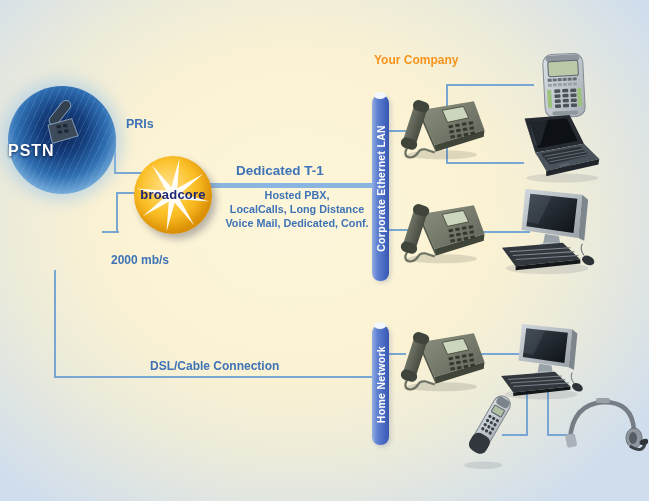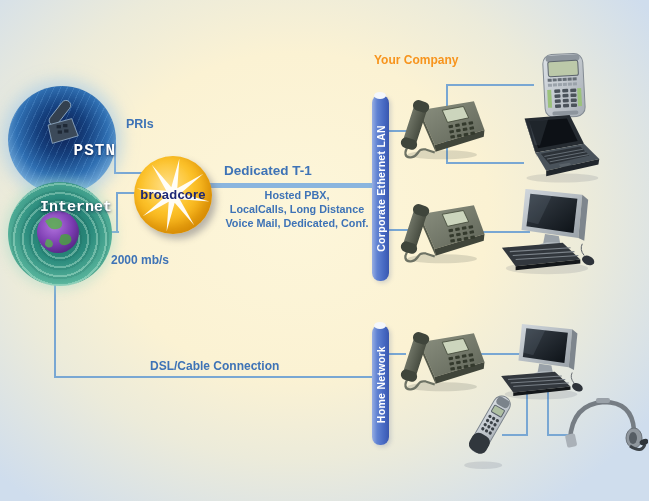--- a/index.html
+++ b/index.html
@@ -30,22 +30,22 @@
   #pstn-globe{left:8px; top:86px; width:108px; height:108px;
     background:radial-gradient(circle at 50% 42%, #0d1f52 0%, #15407e 30%, #2f6fb2 55%, #7fb3de 78%, #c3ddf0 92%, rgba(200,225,245,0) 99%);
     box-shadow:0 0 16px 6px rgba(150,195,235,.55);}
   #pstn-globe .tex{position:absolute; inset:0; border-radius:50%;
     background:repeating-linear-gradient(115deg, rgba(140,200,255,.16) 0 1px, transparent 1px 6px);}
   #internet-globe{left:8px; top:182px; width:104px; height:104px;
     background:radial-gradient(circle at 50% 45%, #1a6b60 0%, #2a8a7c 40%, #57b39b 70%, #bfe3d2 88%, rgba(200,230,215,0) 98%);
     box-shadow:0 0 12px 4px rgba(160,215,200,.45);}
   #internet-globe .tex{position:absolute; inset:0; border-radius:50%;
     background:repeating-radial-gradient(circle at 50% 55%, rgba(225,255,235,.30) 0 2px, rgba(20,80,70,.12) 2px 4px, transparent 4px 9px);}
-  .globe .glabel{position:absolute; width:100%; text-align:right; color:#fff; font-weight:bold;
-    text-shadow:0 1px 3px rgba(5,20,60,.85);font-family:Liberation Mono, monospace;}
+  .globe .glabel{position:absolute; width:100%; text-align:left; color:#fff; font-weight:bold;
+    text-shadow:0 1px 3px rgba(5,20,60,.85);}
   
   #broadcore{position:absolute; left:134px; top:156px; width:78px; height:78px; border-radius:50%;
     background:radial-gradient(circle at 42% 38%, #ffe08a 0%, #fcc22a 40%, #f4a70c 72%, #e19107 100%);
     box-shadow:4px 5px 7px rgba(100,100,110,.45), inset -5px -7px 12px rgba(185,115,0,.5);}
   #broadcore .star{position:absolute; inset:0;}
   #broadcore .wordmark{position:absolute; top:31px; width:100%; text-align:center;
     font-size:13px; font-weight:bold; color:#1d2776; letter-spacing:.2px;}
   .dev{position:absolute;}
   #svc-block{position:absolute; left:215px; top:188px; width:164px; text-align:center;
     font-size:10.8px; line-height:14px; font-weight:bold; color:#3e73b6;}
@@ -255,41 +255,31 @@
       <g fill="#1f2936">
         <rect x="21" y="27" width="4" height="3"></rect>
           <rect x="27" y="26" width="4" height="3"></rect>
         <rect x="22" y="32" width="4" height="3"></rect>
           <rect x="28" y="31" width="4" height="3"></rect>
       </g>
     </svg>
     <div class="glabel" style="top:56px;font-size:16px;letter-spacing:1px">PSTN</div>
   </div>
 
-  <div class="globe" id="internet-globe">
-    <div class="tex"></div>
-    <svg style="position:absolute;left:27px;top:27px" width="46" height="46" viewBox="0 0 46 46">
-      <circle cx="23" cy="23" r="21" fill="url(#eg)"></circle>
-      <path d="M10,12 q8,-6 14,-2 q6,4 1,9 q-7,3 -11,-1 z" fill="#58b04e" opacity=".85"></path>
-      <path d="M26,26 q7,-3 10,2 q2,6 -5,8 q-6,1 -7,-4 z" fill="#4aa042" opacity=".85"></path>
-      <path d="M12,30 q5,0 6,5 q-1,5 -6,3 q-4,-3 0,-8 z" fill="#58b04e" opacity=".8"></path>
-    </svg>
-    <div class="glabel" style="top:17px;font-size:15px">Internet</div>
-  </div>
 
   <div id="broadcore">
     <svg class="star" width="78" height="78" viewBox="0 0 78 78">
       <path fill="#ffffff" opacity=".95" d="M45.4,2.6 L43.3,32.3 L69.3,17.8 L46.8,37.3 L75.4,45.4 L45.7,43.3
         L60.2,69.3 L40.7,46.8 L32.6,75.4 L34.7,45.7 L8.7,60.2 L31.2,40.7 L2.6,32.6 L32.3,34.7 L17.8,8.7 L37.3,31.2 Z"></path>
     </svg>
     <div class="wordmark">broadcore</div>
   </div>
 
   <div class="lbl" style="left:126px;top:117px;font-size:12.5px">PRIs</div>
-  <div class="lbl" style="left:224px;top:163px;font-size:13.5px">Dedicated T-1</div>
+  <div class="lbl" style="left:236px;top:163px;font-size:13.5px">Dedicated T-1</div>
   <div id="svc-block">
     <span>Hosted PBX,</span>
     <span>LocalCalls, Long Distance</span>
     <span>Voice Mail, Dedicated, Conf.</span>
   </div>
   <div class="lbl" style="left:111px;top:253px;font-size:12px">2000 mb/s</div>
   <div class="lbl" style="left:150px;top:359px;font-size:12px">DSL/Cable Connection</div>
 
   <div class="hd" style="left:374px;top:53px">Your Company</div>
 

